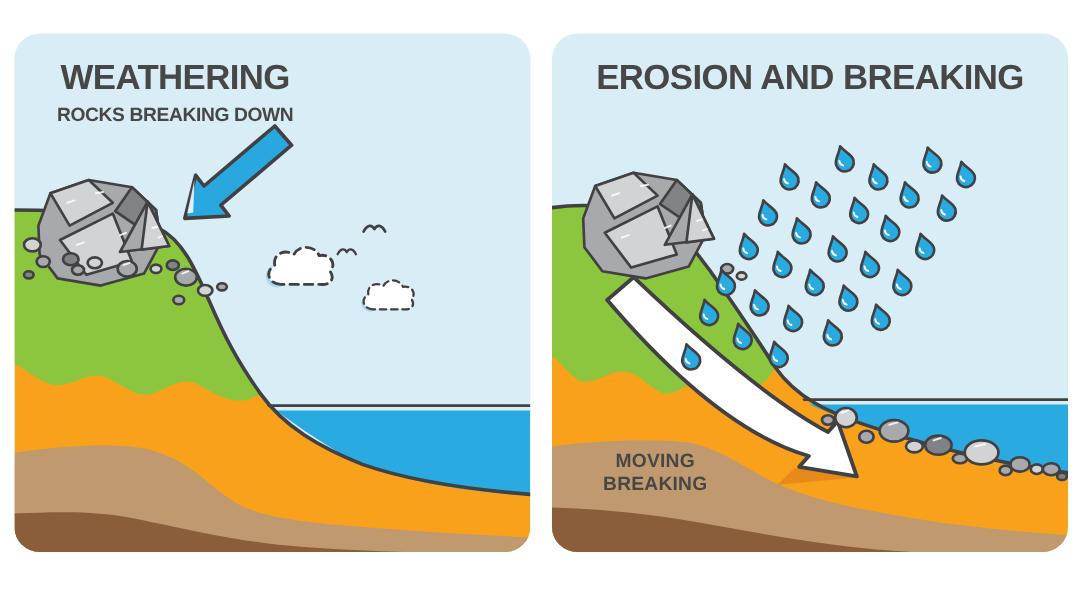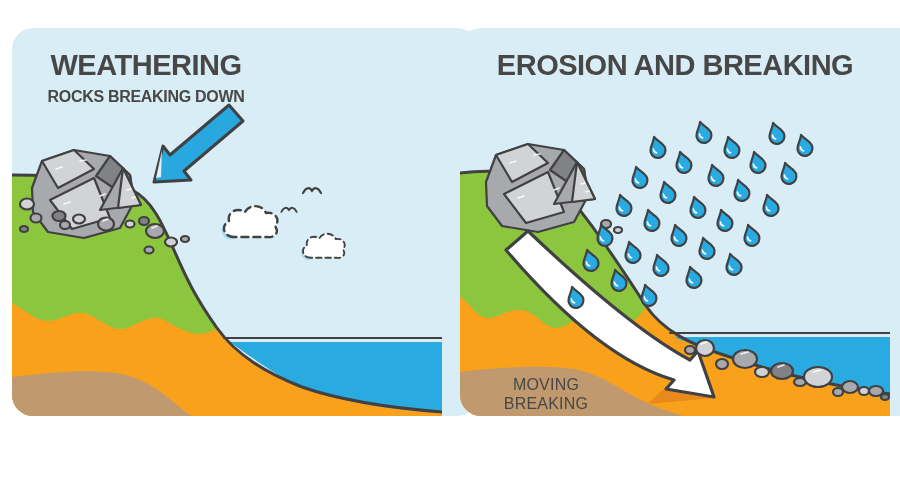--- a/index.html
+++ b/index.html
@@ -1,28 +1,28 @@
 <!DOCTYPE html>
 <html style="--page_bg: #ffffff; --sky: #d9edf6; --grass: #8cc63f; --sand: #f9a11b; --clay: #c09a6e; --soil: #8a5d3b; --water: #29abe2; --outline: #414042; --text: #474747; --white: #ffffff; --rock_light: #d1d3d4; --rock_mid: #a7a9ac; --rock_dark: #808285; --arrow_blue: #29a8df; --arrow_shadow: #e8891c; --cloud_shadow: #a8d8f0;"><head>
 <meta charset="utf-8">
 <style>
   html,body{margin:0;padding:0;background:#fff;}
   #stage{position:relative;width:900px;height:500px;background:var(--page_bg);overflow:hidden;
          font-family:"Liberation Sans","DejaVu Sans",sans-serif;}
-  .panel{position:absolute;top:28px;width:430px;height:388px;border-radius:21px;
-         background:var(--sky);overflow:hidden;padding-left:36px;}
+  .panel{position:absolute;top:28px;width:430px;height:432px;border-radius:21px;
+         background:var(--sky);overflow:hidden;}
   #panel-left{left:12px;}
   #panel-right{left:460px;}
   .scene{position:absolute;left:0;top:0;width:430px;height:440px;display:block;}
   .ttl{position:absolute;transform:translateX(-50%);white-space:nowrap;color:var(--text);
        font-weight:bold;text-align:center;}
   .title-main{font-size:29px;letter-spacing:-0.5px;top:21px;}
   .title-sub{font-size:16px;letter-spacing:-0.3px;top:60px;}
   .label-2line{position:absolute;transform:translateX(-50%);text-align:center;color:var(--text);
-       font-weight:normal;font-size:16px;line-height:19px;letter-spacing:0.2px;top:347px;left:86px;}
+       font-weight:bold;font-size:16px;line-height:19px;letter-spacing:0.2px;top:347px;left:86px;}
   
   .f-sand{fill:var(--sand);} .f-grass{fill:var(--grass);} .f-clay{fill:var(--clay);}
   .f-soil{fill:var(--soil);} .f-water{fill:var(--water);} .f-white{fill:var(--white);}
   .f-rockl{fill:var(--rock_light);} .f-rockm{fill:var(--rock_mid);} .f-rockd{fill:var(--rock_dark);}
   .f-blue{fill:var(--arrow_blue);} .f-sh{fill:var(--arrow_shadow);} .f-csh{fill:var(--cloud_shadow);}
   .oL{stroke:var(--outline);stroke-width:3;stroke-linejoin:round;stroke-linecap:round;}
   .oM{stroke:var(--outline);stroke-width:2.2;stroke-linejoin:round;stroke-linecap:round;}
   .nf{fill:none;}
   .dash{fill:var(--white);stroke:var(--outline);stroke-width:2.4;stroke-dasharray:7 5;
         stroke-linecap:round;stroke-linejoin:round;}

